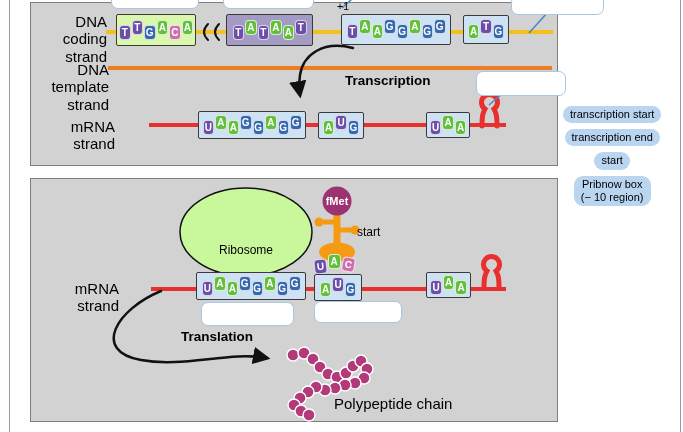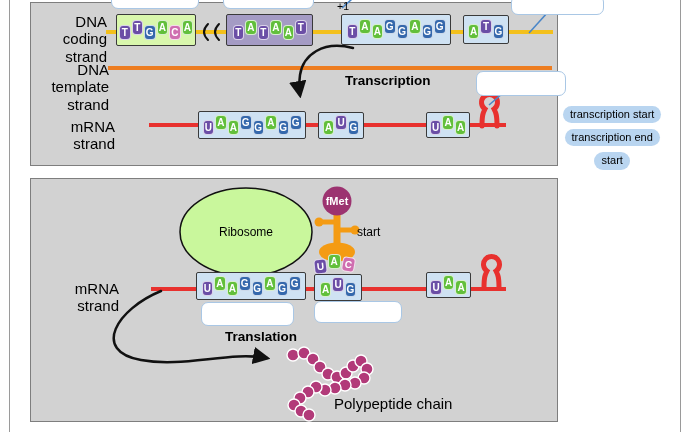--- a/index.html
+++ b/index.html
@@ -181,21 +181,21 @@
         <circle class="f-poly" cx="294" cy="211" r="6"></circle>
           <circle class="f-poly" cx="285" cy="208" r="6"></circle>
         <circle class="f-poly" cx="277" cy="213" r="6"></circle>
           <circle class="f-poly" cx="269" cy="219" r="6"></circle>
         <circle class="f-poly" cx="263" cy="226" r="6"></circle>
           <circle class="f-poly" cx="270" cy="232" r="6"></circle>
         <circle class="f-poly" cx="278" cy="236" r="6"></circle>
       </g>
     </svg>
 
-    <div class="ribosome-lbl" style="left:175px;top:46px;width:80px;">Ribosome</div>
+    <div class="ribosome-lbl" style="left:175px;top:64px;width:80px;">Ribosome</div>
     <div class="fmet-lbl" style="left:288px;top:16px;width:36px;">fMet</div>
     <div class="trna-lbl" style="left:326px;top:46px;">start</div>
     <div class="anticodon" style="left: 282px; top: 77px; display: flex;">
         <span class="nt" style="background: rgb(107, 78, 166);">U</span>
         <span class="nt" style="background: rgb(98, 191, 59);">A</span>
         <span class="nt" style="background: rgb(207, 111, 176);">C</span>
       </div>
     <div class="lbl" style="left:12px;top:101px;width:76px;">mRNA strand</div>
 
     <div class="seq-box bg-blue" style="left:165px;top:93px;width:110px;height:28px;">
@@ -221,22 +221,24 @@
       <span style="display: flex;">
           <span class="nt" style="background: rgb(107, 78, 166); transform: translateY(2px);">U</span>
           <span class="nt" style="background: rgb(98, 191, 59); transform: translateY(-3px);">A</span>
           <span class="nt" style="background: rgb(98, 191, 59); transform: translateY(2px);">A</span>
         </span>
     </div>
 
     <div class="drop-zone" style="left:170px;top:123px;width:93px;height:24px;"></div>
     <div class="drop-zone" style="left:283px;top:122px;width:88px;height:22px;"></div>
 
-    <div class="big-lbl" style="left:150px;top:150px;margin-left:44px;">Translation</div>
+    <div class="big-lbl" style="left:150px;top:150px;">Translation</div>
     <div class="poly-lbl" style="left:303px;top:216px;">Polypeptide chain</div>
   </div>
 
   <div id="answer-bank">
     <div class="bank-pill">transcription start</div>
     <div class="bank-pill">transcription end</div>
     <div class="bank-pill">start</div>
+    <div class="bank-pill">Pribnow box
+(− 10 region)</div>
   </div>
 </div>
 
 </body></html>

